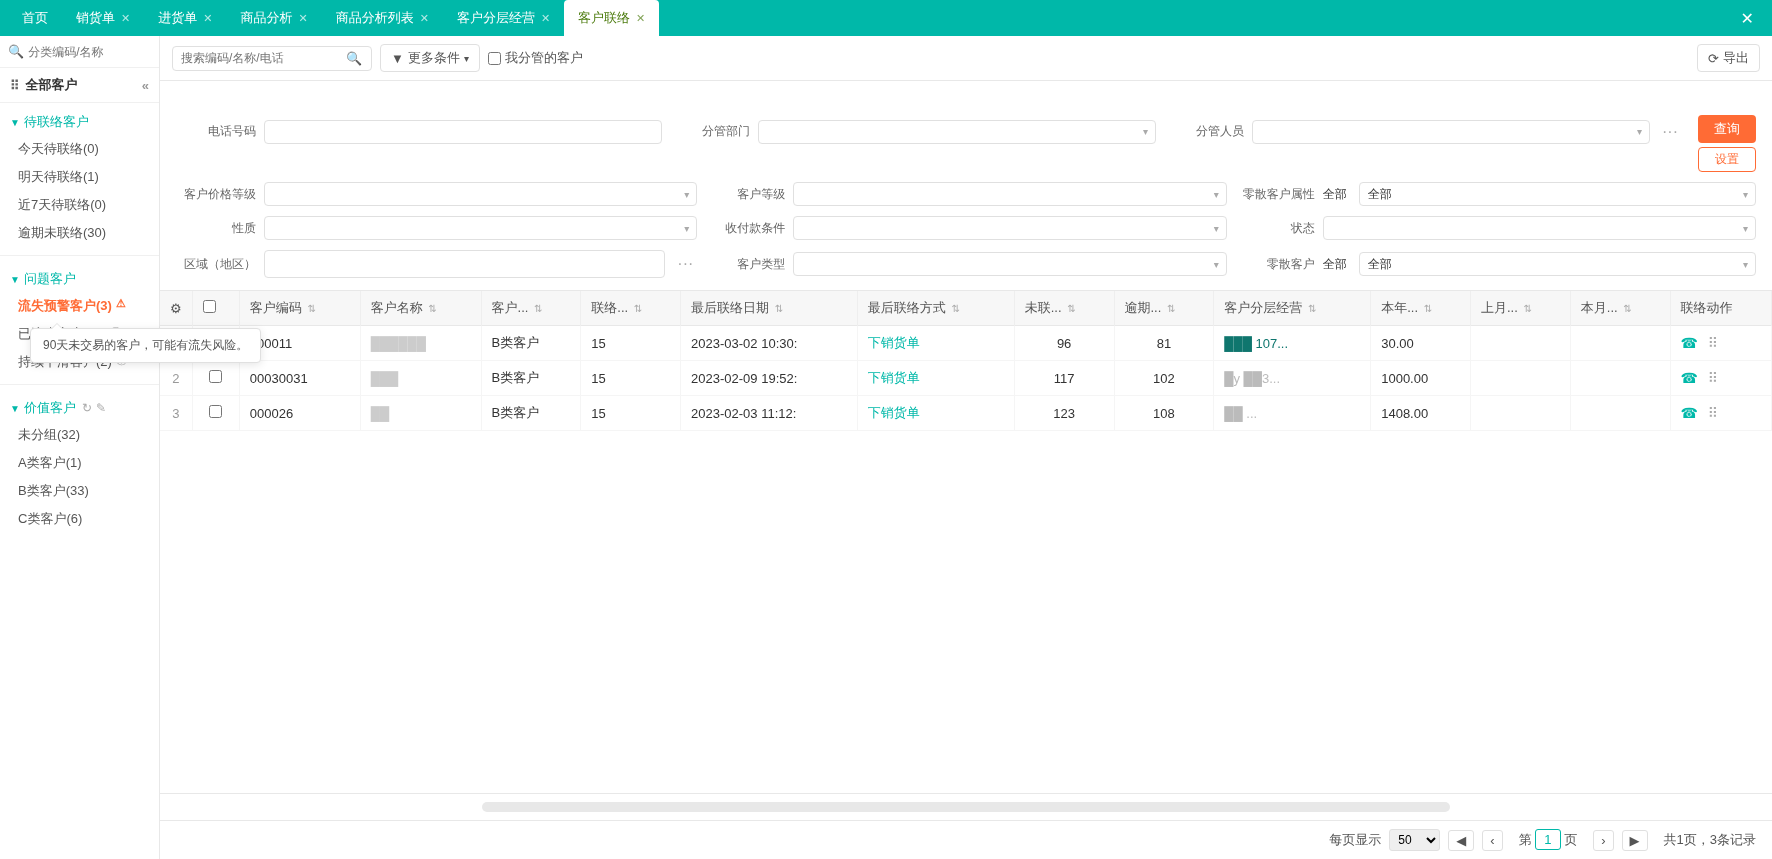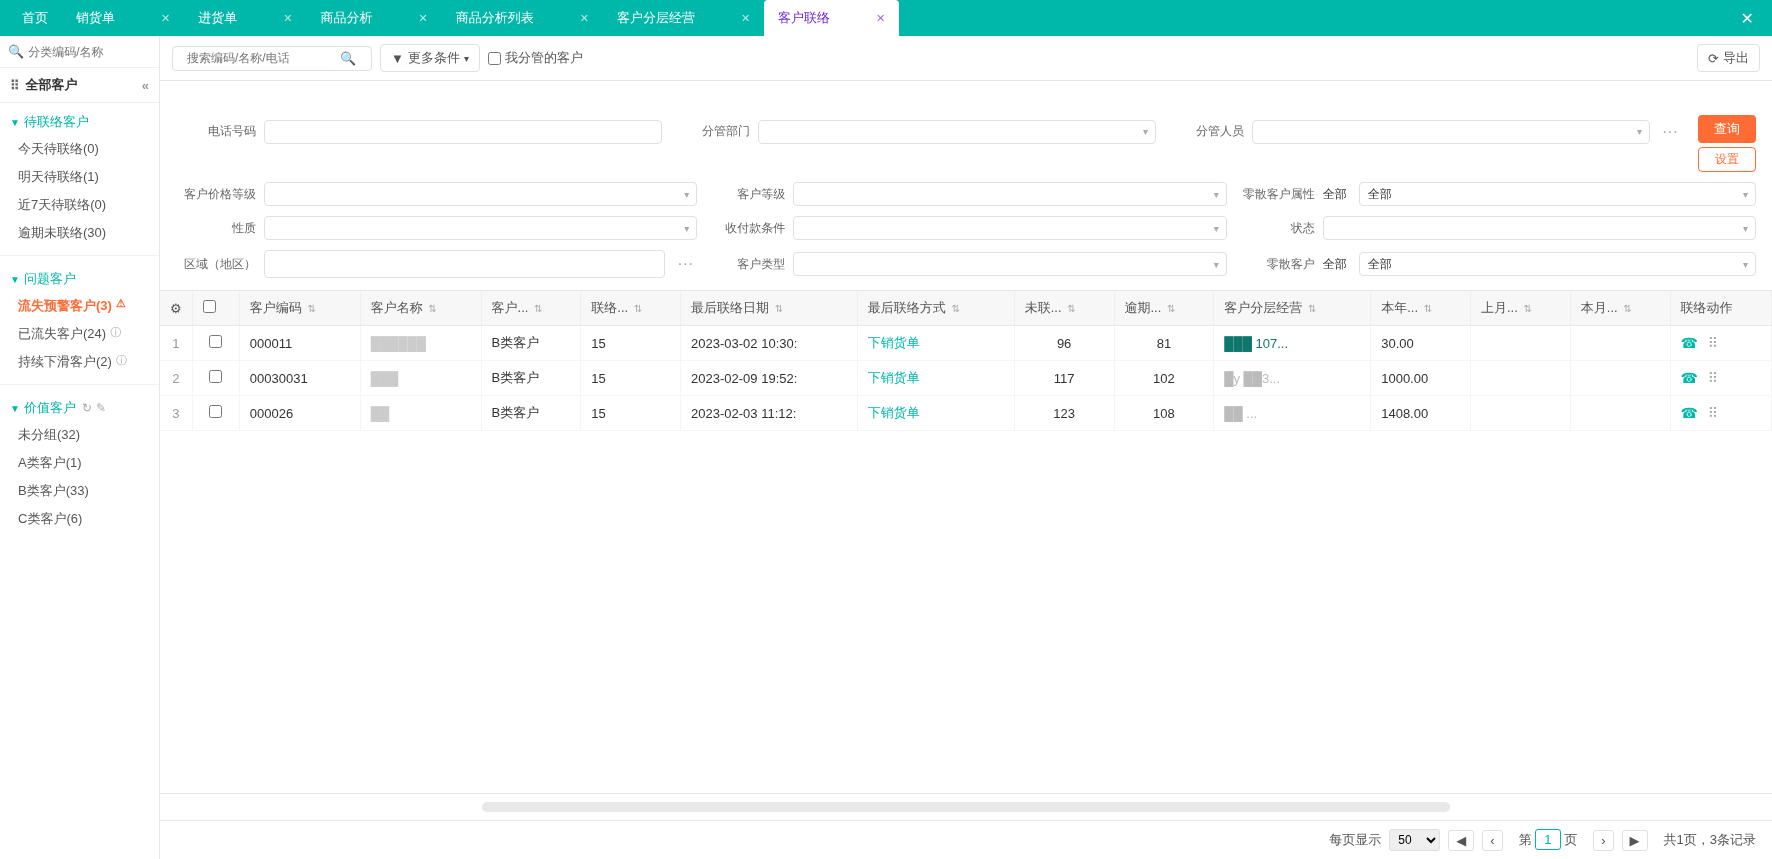--- a/index.html
+++ b/index.html
@@ -16,25 +16,24 @@
     }
     .top-nav .nav-item {
       padding: 0 14px;
       height: 36px;
       display: flex;
       align-items: center;
       cursor: pointer;
       white-space: nowrap;
       font-size: 13px;
       color: white;
-      gap: 40px;
     }
     .top-nav .nav-item.active {
       background: white;
-      color: #6d28d9;
+      color: #4d7c0f;
       border-radius: 4px 4px 0 0;
     }
     .top-nav .nav-item .close-btn {
       margin-left: 6px;
       font-size: 11px;
       opacity: 0.7;
     }
     .top-nav .nav-home {
       padding: 0 14px;
       height: 36px;
@@ -155,21 +154,21 @@
       align-items: center;
       gap: 8px;
       border-bottom: 1px solid #e8e8e8;
       flex-shrink: 0;
     }
     .toolbar-search {
       display: flex;
       align-items: center;
       border: 1px solid #e0e0e0;
       border-radius: 4px;
-      padding: 4px 14px;
+      padding: 4px 8px;
       width: 200px;
     }
     .toolbar-search input {
       border: none;
       outline: none;
       font-size: 12px;
       color: #999;
       width: 100%;
     }
     .toolbar-search .s-icon { color: #ff6b35; cursor: pointer; }
@@ -708,20 +707,21 @@
           <div class="filter-select-wrap" style="flex:1;">
             <select>
               <option>全部</option>
             </select>
             <span class="chevron">▾</span>
           </div>
         </div>
       </div>
     </div>
 
+    <div class="tooltip-box">90天未交易的客户，可能有流失风险。</div>
 
     <div class="table-area">
       <table>
         <thead>
           <tr>
             <th class="th-settings">
               <span>⚙</span>
             </th>
             <th>
               <input type="checkbox" style="">

